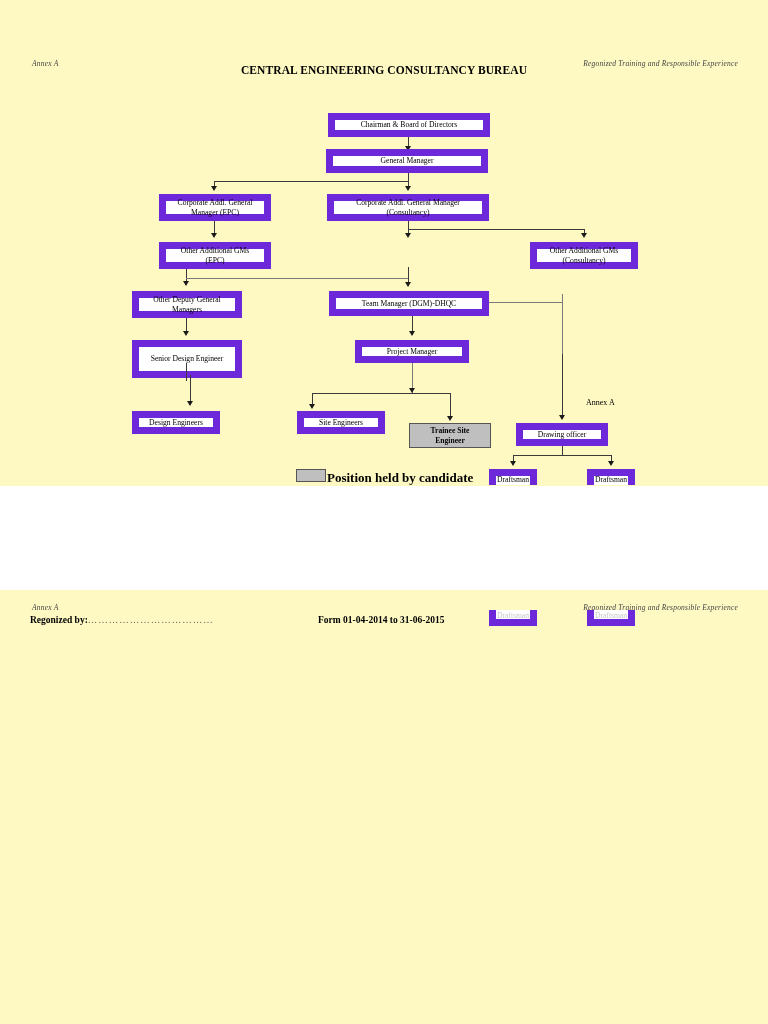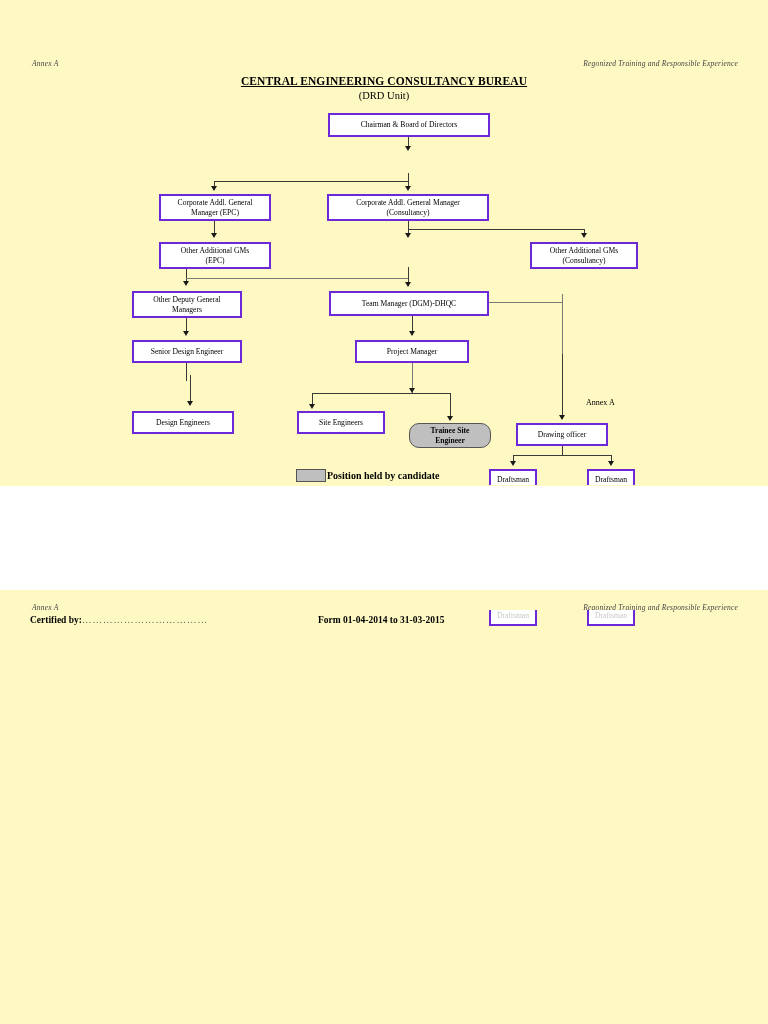--- a/index.html
+++ b/index.html
@@ -57,21 +57,21 @@
     width: 768px;
     text-align: center;
     font-size: 10.5px;
     white-space: nowrap;
   }
 
   
   .node {
     position: absolute;
     box-sizing: border-box;
-    border: 2px solid #6d28d9;
+    border: 7px solid #6d28d9;
     background: #ffffff;
     display: flex;
     align-items: center;
     justify-content: center;
     text-align: center;
     font-size: 7.6px;
     line-height: 1.25;
     padding: 1px 3px;
     color: #000000;
   }
@@ -109,21 +109,21 @@
 
   
   .legend-swatch {
     position: absolute;
     box-sizing: border-box;
     background: #bfbfbf;
     border: 1px solid #555555;
   }
   .legend-label {
     position: absolute;
-    font-size: 10px;
+    font-size: 13px;
     font-weight: bold;
     white-space: nowrap;
   }
 
   .annex-mark {
     position: absolute;
     font-size: 8px;
     white-space: nowrap;
   }
 
@@ -153,29 +153,31 @@
   }
 </style>
 </head>
 <body>
 
 <div id="page">
 
   <div class="run-head left" style="top:59px;">Annex A</div>
   <div class="run-head right" style="top:59px;">Regonized Training and Responsible Experience</div>
 
-  <div class="doc-title" style="top:75px;text-decoration:underline;">CENTRAL ENGINEERING CONSULTANCY BUREAU</div>
-  <div class="doc-subtitle" style="top:90px;">(DRD Unit)</div>
+  <div class="doc-title" style="top:64px;">CENTRAL ENGINEERING CONSULTANCY BUREAU</div>
 
   <div class="node" style="left:328px; top:113px; width:162px; height:24px;">
     <span>Chairman &amp; Board of Directors</span>
   </div>
   <div class="vline" style="left:408px; top:137px; height:11px;"></div>
   <div class="arrow-down" style="left:405px; top:146px;"></div>
 
+  <div class="node" style="left:326px; top:149px; width:162px; height:24px;">
+    <span>General Manager</span>
+  </div>
 
   <div class="vline" style="left:408px; top:173px; height:8px;"></div>
   <div class="hline" style="left:214px; top:181px; width:195px;"></div>
   <div class="vline" style="left:214px; top:181px; height:7px;"></div>
   <div class="arrow-down" style="left:211px; top:186px;"></div>
   <div class="vline" style="left:408px; top:181px; height:7px;"></div>
   <div class="arrow-down" style="left:405px; top:186px;"></div>
 
   <div class="node" style="left:159px; top:194px; width:112px; height:27px; flex-direction:column;">
     <span>Corporate Addl. General</span>
@@ -224,46 +226,46 @@
   <div class="vline thin" style="left:562px; top:294px; height:60px;"></div>
   <div class="vline" style="left:562px; top:354px; height:65px;"></div>
   <div class="arrow-down" style="left:559px; top:415px;"></div>
 
   <div class="vline" style="left:186px; top:318px; height:16px;"></div>
   <div class="arrow-down" style="left:183px; top:331px;"></div>
 
   <div class="vline" style="left:412px; top:316px; height:18px;"></div>
   <div class="arrow-down" style="left:409px; top:331px;"></div>
 
-  <div class="node" style="left:132px; top:340px; width:110px; height:23px;">
+  <div class="node" style="left:132px; top:340px; width:110px; height:38px;">
     <span>Senior Design Engineer</span>
   </div>
   <div class="node" style="left:355px; top:340px; width:114px; height:23px;">
     <span>Project Manager</span>
   </div>
 
   <div class="vline" style="left:186px; top:363px; height:18px;"></div>
   <div class="vline" style="left:190px; top:375px; height:29px;"></div>
   <div class="arrow-down" style="left:187px; top:401px;"></div>
 
   <div class="vline thin" style="left:412px; top:363px; height:30px;"></div>
   <div class="arrow-down" style="left:409px; top:388px;"></div>
   <div class="hline" style="left:312px; top:393px; width:138px;"></div>
   <div class="vline" style="left:312px; top:393px; height:14px;"></div>
   <div class="arrow-down" style="left:309px; top:404px;"></div>
   <div class="vline" style="left:450px; top:393px; height:26px;"></div>
   <div class="arrow-down" style="left:447px; top:416px;"></div>
 
-  <div class="node" style="left:132px; top:411px; width:102px; height:23px;">
+  <div class="node" style="left:132px; top:411px; width:88px; height:23px;">
     <span>Design Engineers</span>
   </div>
   <div class="node" style="left:269px; top:411px; width:88px; height:23px;margin-left:28px;">
     <span>Site Engineers</span>
   </div>
-  <div class="node shaded" style="left:409px; top:423px; width:82px; height:25px; flex-direction:column;border-radius:10px;">
+  <div class="node shaded" style="left:409px; top:423px; width:82px; height:25px; flex-direction:column;">
     <span>Trainee Site</span>
     <span>Engineer</span>
   </div>
   <div class="node" style="left:516px; top:423px; width:92px; height:23px;">
     <span>Drawing officer</span>
   </div>
 
   <div class="annex-mark" style="left:586px; top:398px;">Annex A</div>
 
   <div class="vline" style="left:562px; top:446px; height:9px;"></div>
@@ -284,24 +286,24 @@
   <div class="legend-label" style="left:327px; top:470px;">Position held by candidate</div>
 
   <div class="footer-note" style="left:281px; top:500px;">Professional Review Examination - November/December 2017</div>
 
   <div class="page-gap" style="top:486px; height:104px;"></div>
 
   <div class="run-head left" style="top:603px;">Annex A</div>
   <div class="run-head right" style="top:603px;">Regonized Training and Responsible Experience</div>
 
   <div class="certified" style="left:30px; top:615px;">
-    <span>Certified by:</span><span class="dots">………………………………</span>
-  </div>
-
-  <div class="form-range" style="left:318px; top:615px;">Form 01-04-2014 to 31-03-2015</div>
+    <span>Regonized by:</span><span class="dots">………………………………</span>
+  </div>
+
+  <div class="form-range" style="left:318px; top:615px;">Form 01-04-2014 to 31-06-2015</div>
 
   <div class="node" style="left:489px; top:610px; width:48px; height:16px; align-items:flex-start; border-top:none; color:#c7c7c7;">
     <span>Draftsman</span>
   </div>
   <div class="node" style="left:587px; top:610px; width:48px; height:16px; align-items:flex-start; border-top:none; color:#c7c7c7;">
     <span>Draftsman</span>
   </div>
 
 </div>
 

